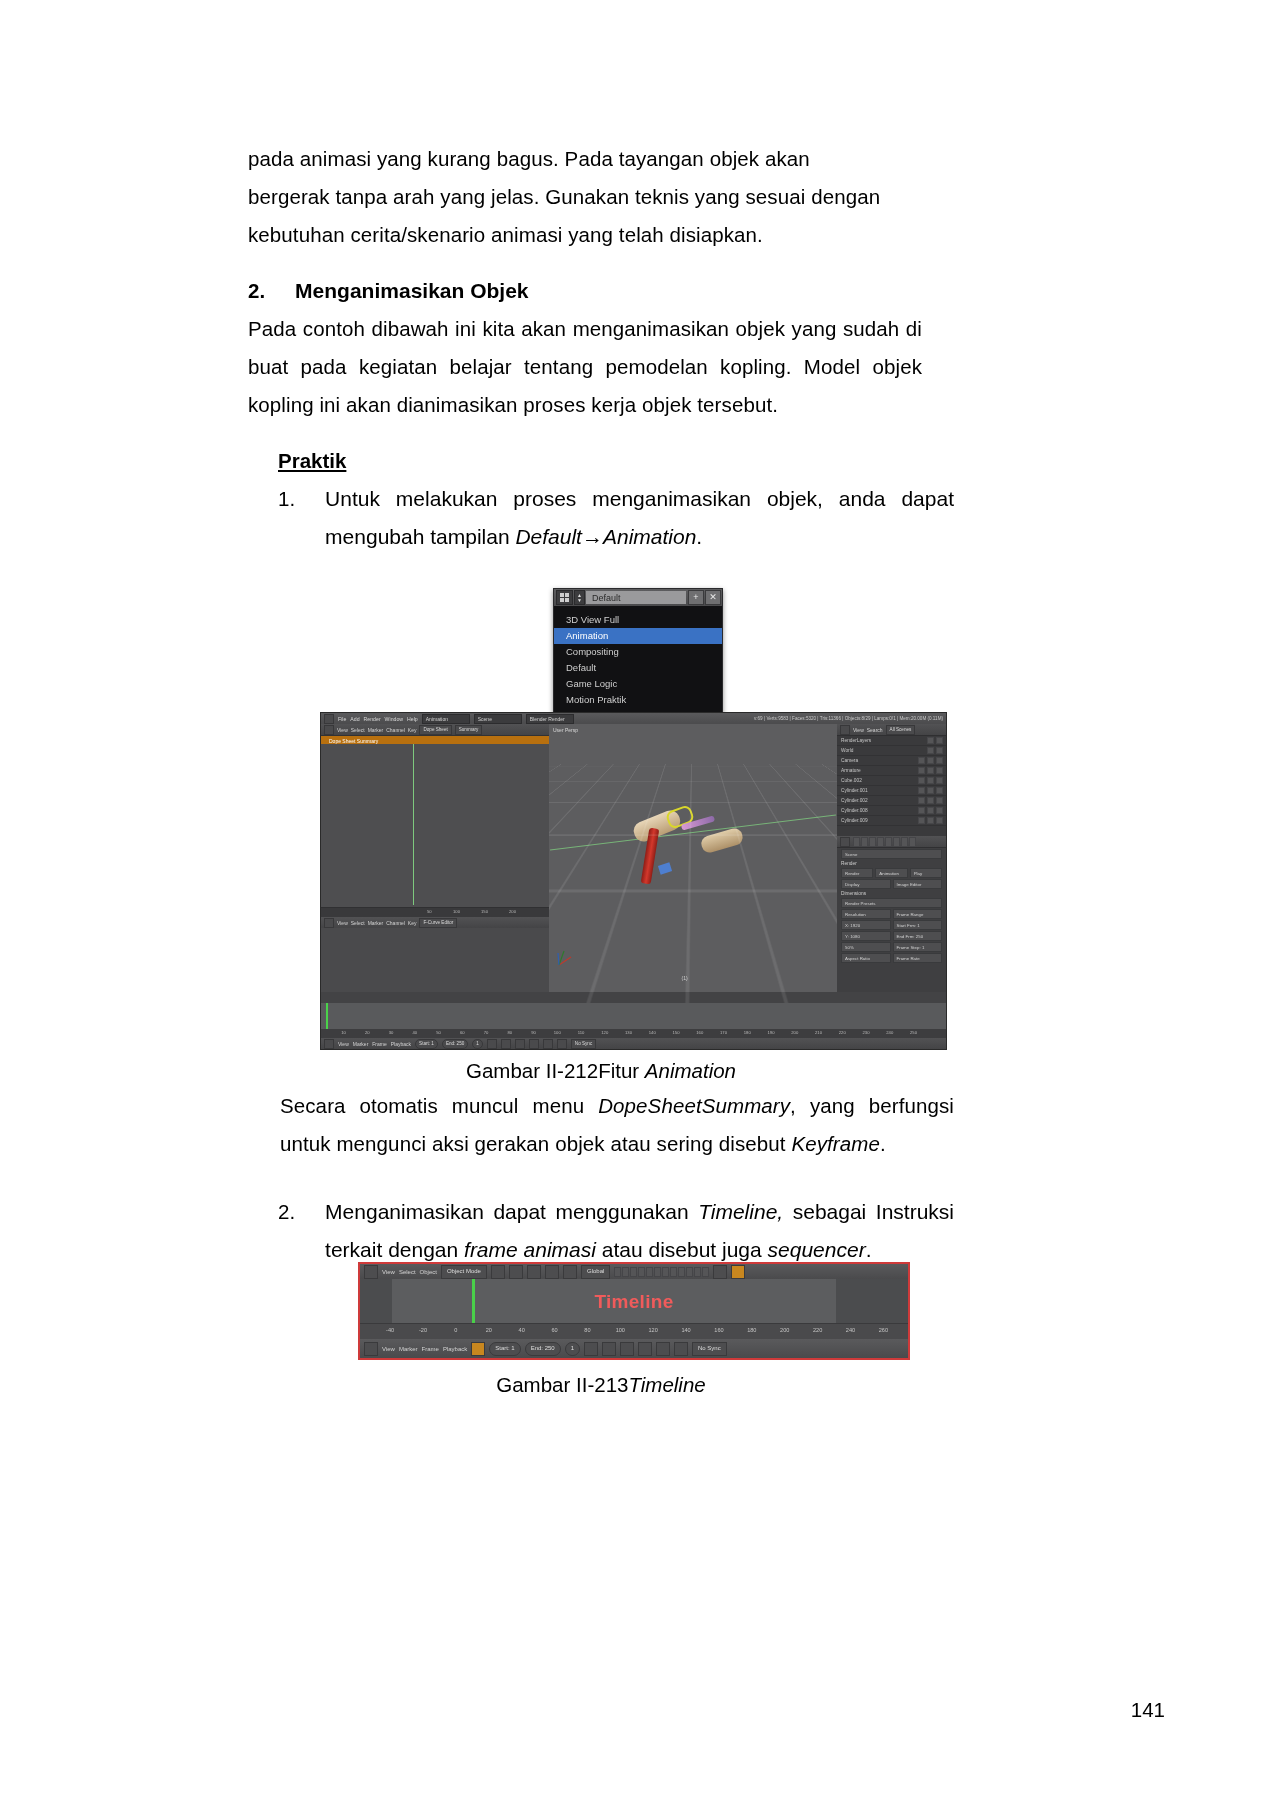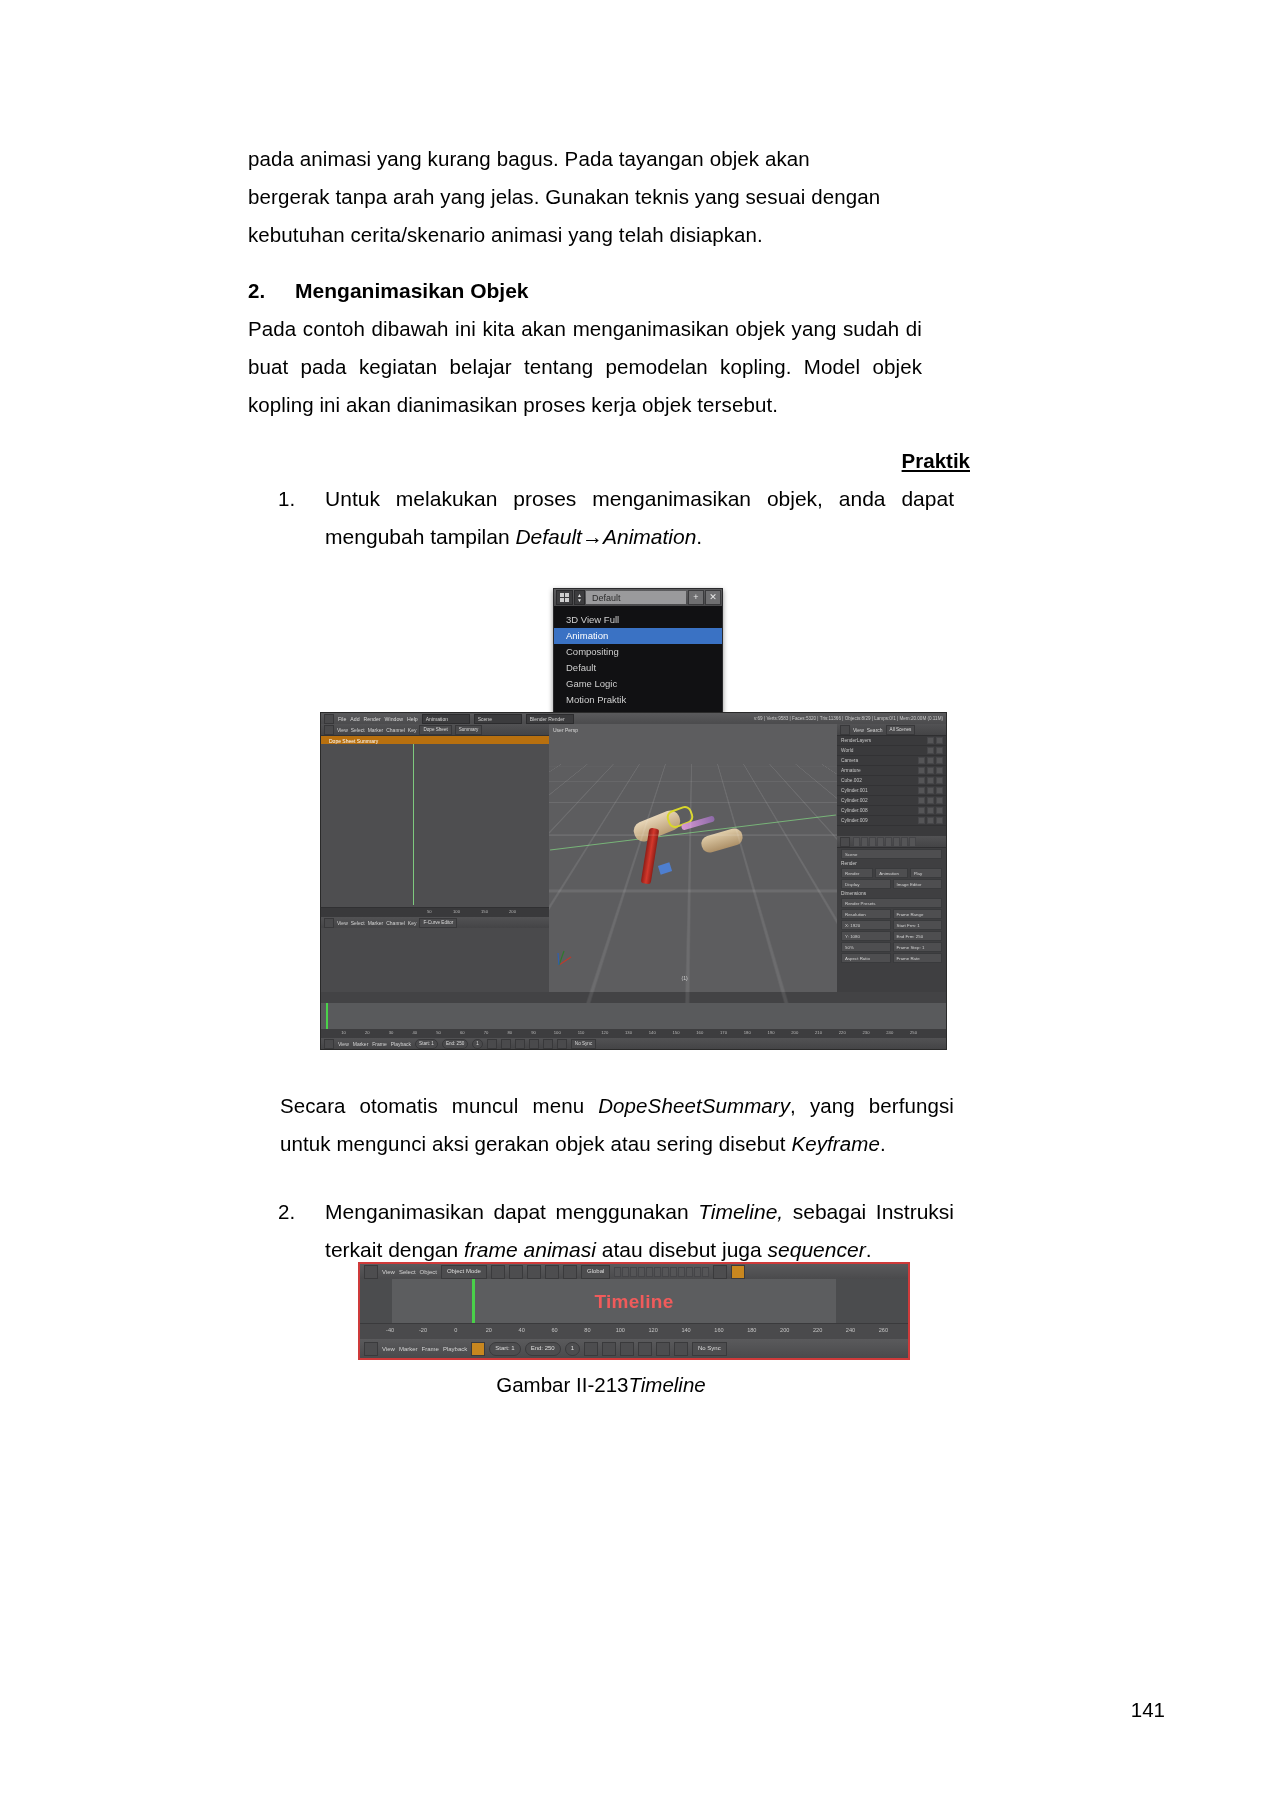--- a/index.html
+++ b/index.html
@@ -32,21 +32,21 @@
 
   p.body-text {
     margin: 0 0 0 0;
     font-size: 20.5px;
     line-height: 38px;
     text-align: justify;
     text-justify: inter-word;
     letter-spacing: 0.1px;
   }
 
-  .indent-1 { margin-left: 48px; width: 674px; text-align: right; }
+  .indent-1 { margin-left: 30px; width: 674px; }
 
   .num-row {
     display: flex;
     align-items: flex-start;
   }
   .num-row .num {
     flex: 0 0 auto;
     font-size: 20.5px;
     line-height: 38px;
     font-weight: bold;
@@ -678,20 +678,21 @@
             <span class="mini-ico"></span>
             <span class="mini-ico"></span>
             <span class="mini-ico"></span>
             <span class="mini-btn">No Sync</span>
           </div>
         </div>
       </div>
     </div>
   </div>
 
+  <p class="caption" style="position:absolute;left:248px;top:1054px;width:706px;"><span>Gambar II-212Fitur </span><i>Animation</i></p>
 
   <p class="body-text" style="position:absolute;left:280px;top:1087px;width:674px;"><span>Secara otomatis muncul menu </span><i>DopeSheetSummary</i><span>, yang berfungsi untuk mengunci aksi gerakan objek atau sering disebut </span><i>Keyframe</i><span>.</span></p>
 
   <div class="num-row" style="position:absolute;left:278px;top:1193px;width:676px;">
     <span class="num plain">2.</span>
     <span class="num num-gap-a"></span>
     <span class="txt"><span>Menganimasikan dapat menggunakan </span><i>Timeline,</i><span> sebagai Instruksi terkait dengan </span><i>frame animasi</i><span> atau disebut juga </span><i>sequencer</i><span>.</span></span>
   </div>
 
   <div style="position:absolute;left:358px;top:1262px;width:552px;">

